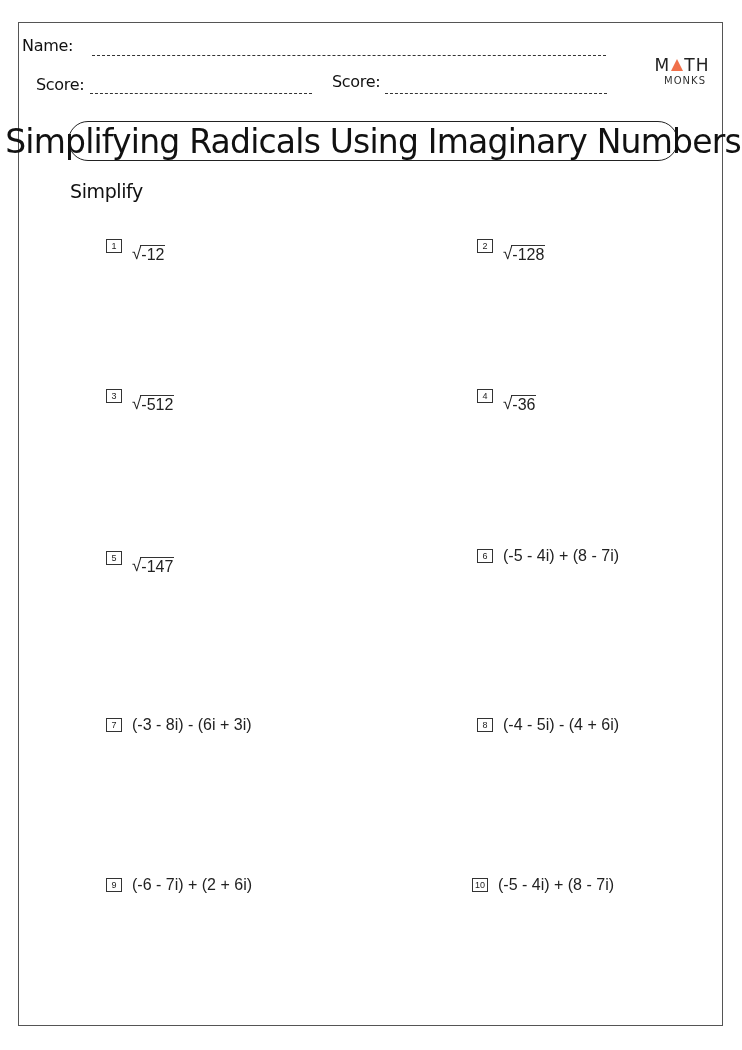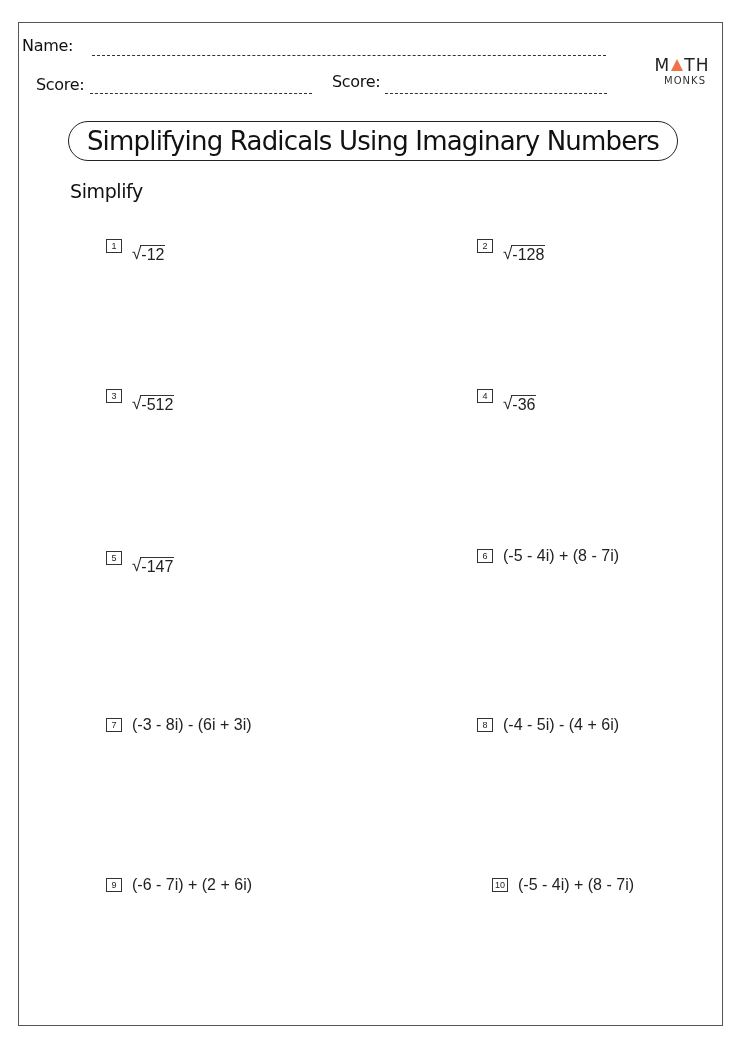--- a/index.html
+++ b/index.html
@@ -14,21 +14,21 @@
   .logo-main { font-family: "DejaVu Sans", sans-serif; font-size: 17px; font-weight: 500;
                color: #222; letter-spacing: 1px; line-height: 18px; display: flex;
                justify-content: center; align-items: flex-end; }
   .logo-tri { width: 0; height: 0; border-left: 6px solid transparent; border-right: 6px solid transparent;
               border-bottom: 12px solid #f0704a; margin: 0 1px 3px 1px; }
   .logo-sub { font-family: "DejaVu Sans", sans-serif; font-size: 10px; color: #333;
               letter-spacing: 1px; text-align: right; margin-top: 1px; padding-right: 6px; }
   .title-pill { position: absolute; left: 68px; top: 121px; width: 610px; height: 40px;
                 border: 1.5px solid #222; border-radius: 20px; box-sizing: border-box;
                 display: flex; align-items: center; justify-content: center; }
-  .title-text { font-family: "DejaVu Sans", sans-serif; font-size: 26px; color: #111;
+  .title-text { font-family: "DejaVu Sans", sans-serif; font-size: 33px; color: #111;
                 letter-spacing: -0.8px; white-space: nowrap; }
   .instr { position: absolute; left: 70px; top: 180px; font-family: "DejaVu Sans", sans-serif;
            font-size: 19px; color: #111; letter-spacing: -0.4px; }
   .problem { position: absolute; display: flex; align-items: center; height: 22px; }
   .num-box { width: 12px; height: 12px; border: 1px solid #333; font-size: 9px;
              display: flex; align-items: center; justify-content: center; margin-right: 10px;
              font-family: "Liberation Sans", sans-serif; color: #222; box-sizing: content-box;
              padding: 0 1px; }
   .expr { font-family: "Liberation Sans", sans-serif; font-size: 16px; color: #222; white-space: nowrap; }
   .radical { display: inline-flex; align-items: flex-end; }
@@ -117,16 +117,16 @@
 <div class="problem" style="left:477px; top:714px;">
   <span class="num-box">8</span>
   <span class="expr">(-4 - 5i) - (4 + 6i)</span>
 </div>
 
 <div class="problem" style="left:106px; top:874px;">
   <span class="num-box">9</span>
   <span class="expr">(-6 - 7i) + (2 + 6i)</span>
 </div>
 
-<div class="problem" style="left:492px; top:874px;">
+<div class="problem" style="left:472px; top:874px;">
   <span class="num-box">10</span>
   <span class="expr">(-5 - 4i) + (8 - 7i)</span>
 </div>
 
 </body></html>

